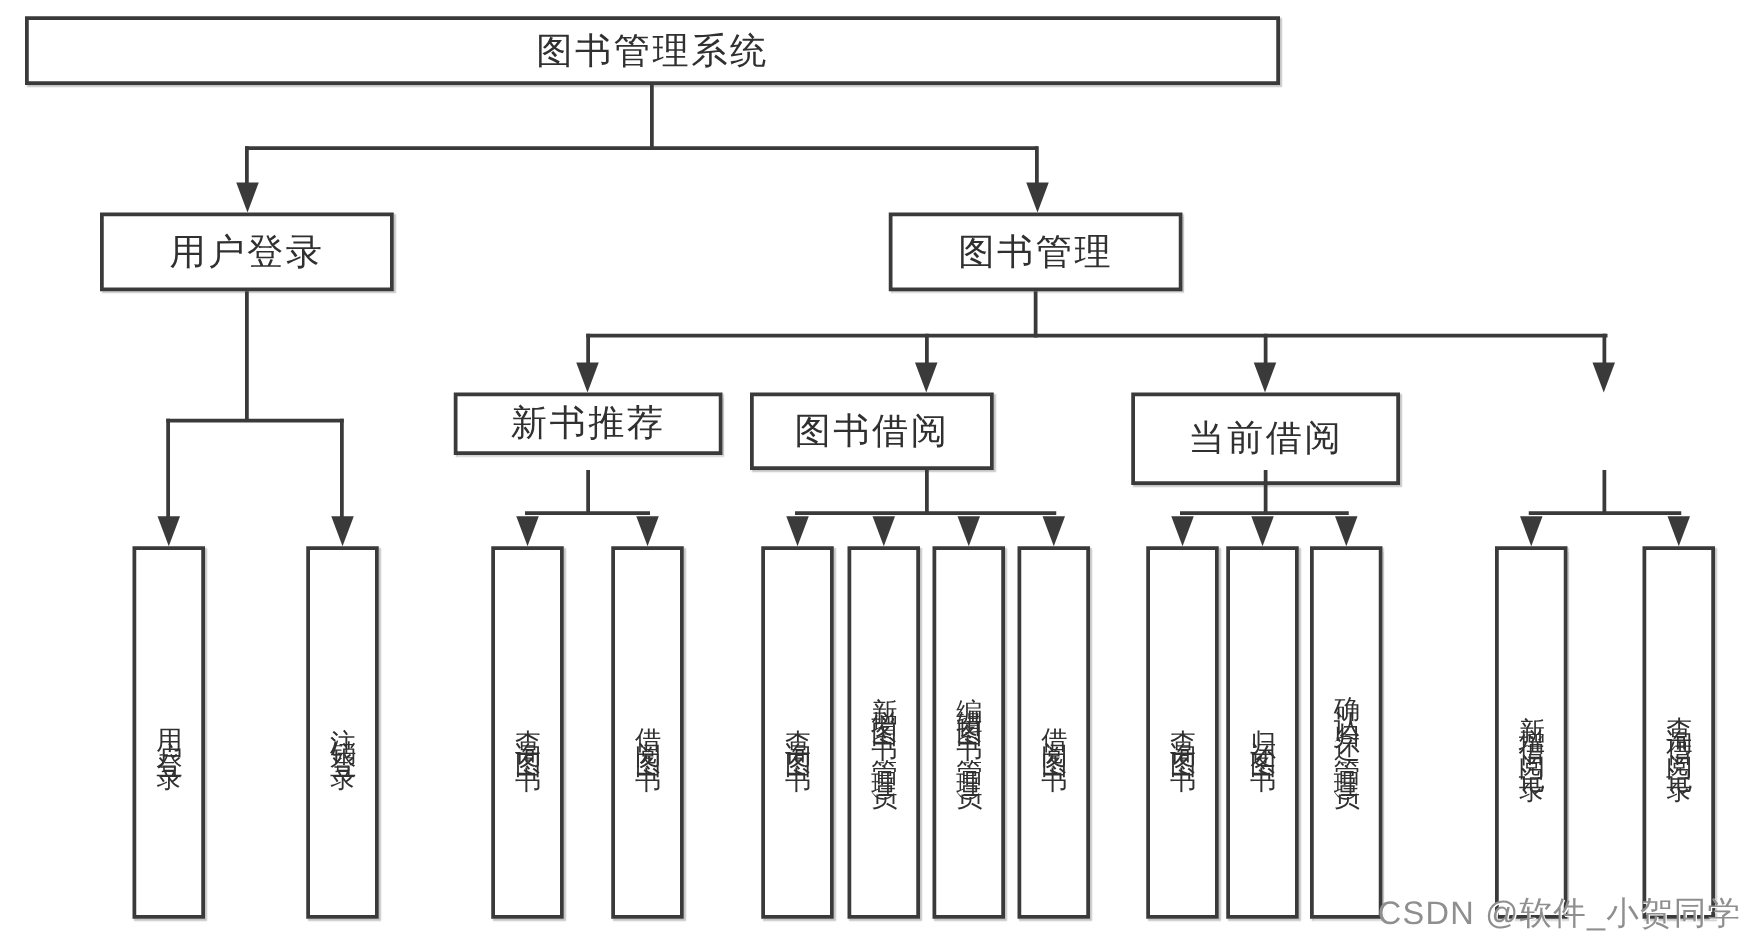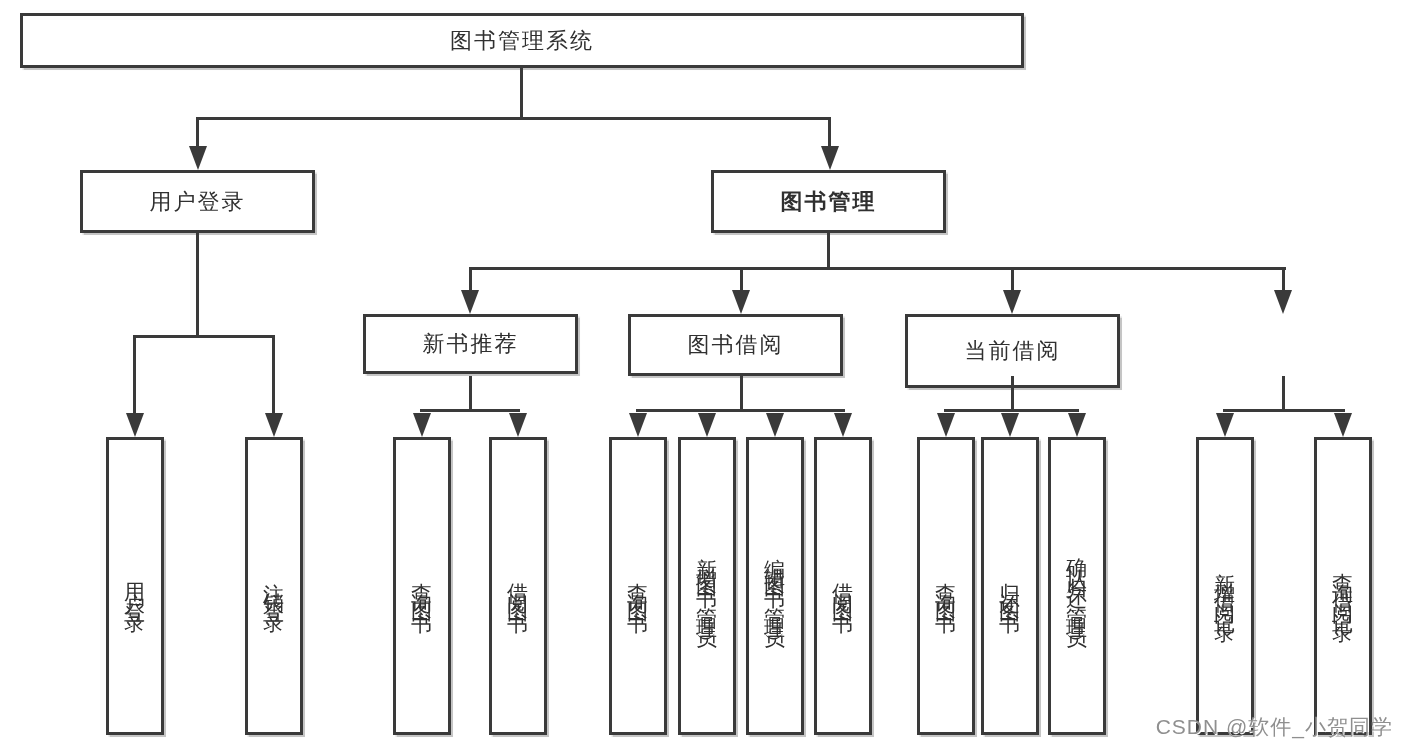--- a/index.html
+++ b/index.html
@@ -7,21 +7,21 @@
     position:relative; width:1405px; height:747px;
     background:var(--background,#ffffff);
     font-family:"Liberation Sans", sans-serif;
     color:var(--text,#303030);
     overflow:hidden;
   }
   .node {
     position:absolute; box-sizing:border-box;
     border:3px solid var(--line,#3a3a3a); background:#fff;
     display:flex; align-items:center; justify-content:center;
-    font-size:22px; letter-spacing:2px; white-space:nowrap;
+    font-size:29px; letter-spacing:2px; white-space:nowrap;
     box-shadow:1.5px 1.5px 1px rgba(90,90,90,.35);
   }
   .vnode {
     position:absolute; box-sizing:border-box; width:58px; height:298px;
     border:3px solid var(--line,#3a3a3a); background:#fff;
     display:flex; align-items:center; justify-content:center;
     box-shadow:1.5px 1.5px 1px rgba(90,90,90,.35);
   }
   .vnode .vtext {
     writing-mode:vertical-rl; text-orientation:mixed;
@@ -29,62 +29,62 @@
   }
   .vl { position:absolute; width:3px; background:var(--line,#3a3a3a); }
   .hl { position:absolute; height:3px; background:var(--line,#3a3a3a); }
   .arr {
     position:absolute; width:0; height:0;
     border-left:9px solid transparent; border-right:9px solid transparent;
     border-top:24px solid var(--line,#3a3a3a);
   }
   .watermark {
     position:absolute; top:713px; right:12px;
-    font-size:21px; letter-spacing:1px;
+    font-size:26px; letter-spacing:1px;
     color:var(--watermark,#8f8f8f);
     text-shadow:1px 1px 0 #ffffff;
   }
 </style>
 </head>
 <body>
 
 <div class="canvas">
 
   <div class="node" style="left:20px; top:13px; width:1004px; height:55px;">图书管理系统</div>
 
   <div class="vl" style="left:520px; top:68px; height:51px;"></div>
   <div class="hl" style="left:196px; top:117px; width:634px;"></div>
   <div class="vl" style="left:196px; top:117px; height:33px;"></div>
   <div class="vl" style="left:828px; top:117px; height:33px;"></div>
   <div class="arr" style="left:189px; top:146px;"></div>
   <div class="arr" style="left:821px; top:146px;"></div>
 
   <div class="node" style="left:80px; top:170px; width:235px; height:63px;">用户登录</div>
-  <div class="node" style="left:711px; top:170px; width:235px; height:63px;font-weight:bold;">图书管理</div>
+  <div class="node" style="left:711px; top:170px; width:235px; height:63px;">图书管理</div>
 
   <div class="vl" style="left:196px; top:233px; height:104px;"></div>
   <div class="hl" style="left:133px; top:335px; width:142px;"></div>
   <div class="vl" style="left:133px; top:335px; height:80px;"></div>
   <div class="vl" style="left:272px; top:335px; height:80px;"></div>
   <div class="arr" style="left:126px; top:413px;"></div>
   <div class="arr" style="left:265px; top:413px;"></div>
 
   <div class="vl" style="left:827px; top:233px; height:37px;"></div>
   <div class="hl" style="left:469px; top:267px; width:817px;"></div>
   <div class="vl" style="left:469px; top:267px; height:25px;"></div>
   <div class="vl" style="left:740px; top:267px; height:25px;"></div>
   <div class="vl" style="left:1011px; top:267px; height:25px;"></div>
   <div class="vl" style="left:1282px; top:267px; height:25px;"></div>
   <div class="arr" style="left:461px; top:290px;"></div>
   <div class="arr" style="left:732px; top:290px;"></div>
   <div class="arr" style="left:1003px; top:290px;"></div>
   <div class="arr" style="left:1274px; top:290px;"></div>
 
-  <div class="node" style="left:363px; top:314px; width:215px; height:60px;">新书推荐</div>
-  <div class="node" style="left:628px; top:314px; width:215px; height:62px;">图书借阅</div>
+  <div class="node" style="left:363px; top:314px; width:215px; height:50px;">新书推荐</div>
+  <div class="node" style="left:600px; top:314px; width:195px; height:62px;">图书借阅</div>
   <div class="node" style="left:905px; top:314px; width:215px; height:74px;">当前借阅</div>
 
   <div class="vl" style="left:469px; top:376px; height:36px;"></div>
   <div class="hl" style="left:420px; top:409px; width:100px;"></div>
   <div class="arr" style="left:413px; top:413px;"></div>
   <div class="arr" style="left:509px; top:413px;"></div>
 
   <div class="vl" style="left:740px; top:376px; height:36px;"></div>
   <div class="hl" style="left:636px; top:409px; width:209px;"></div>
   <div class="arr" style="left:629px; top:413px;"></div>

